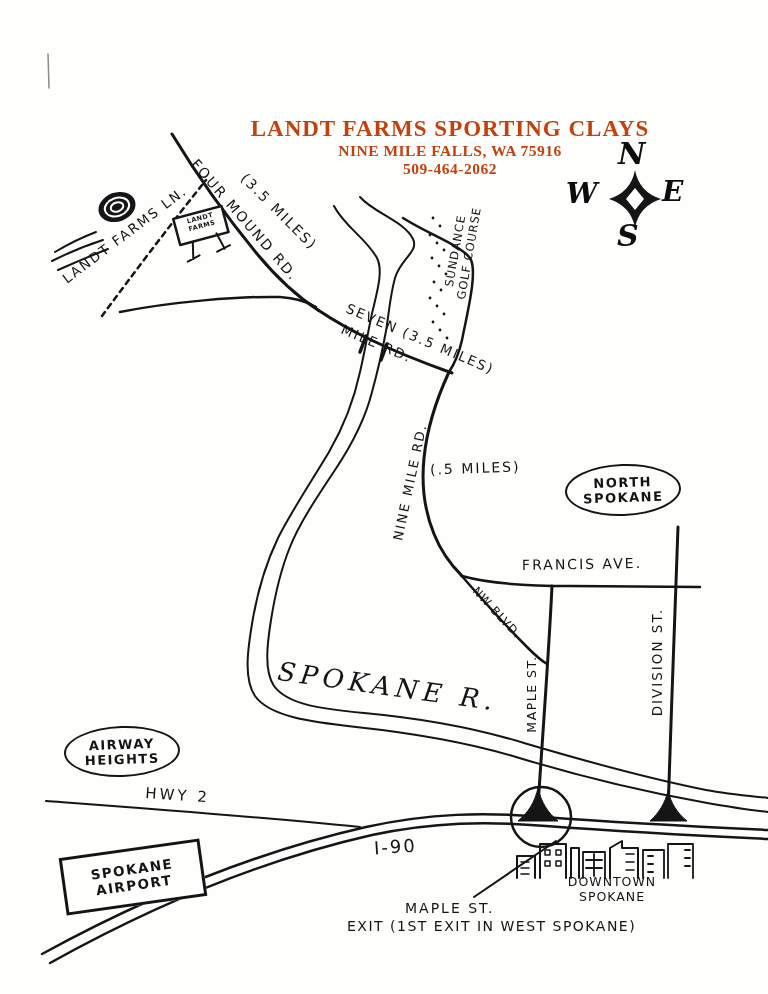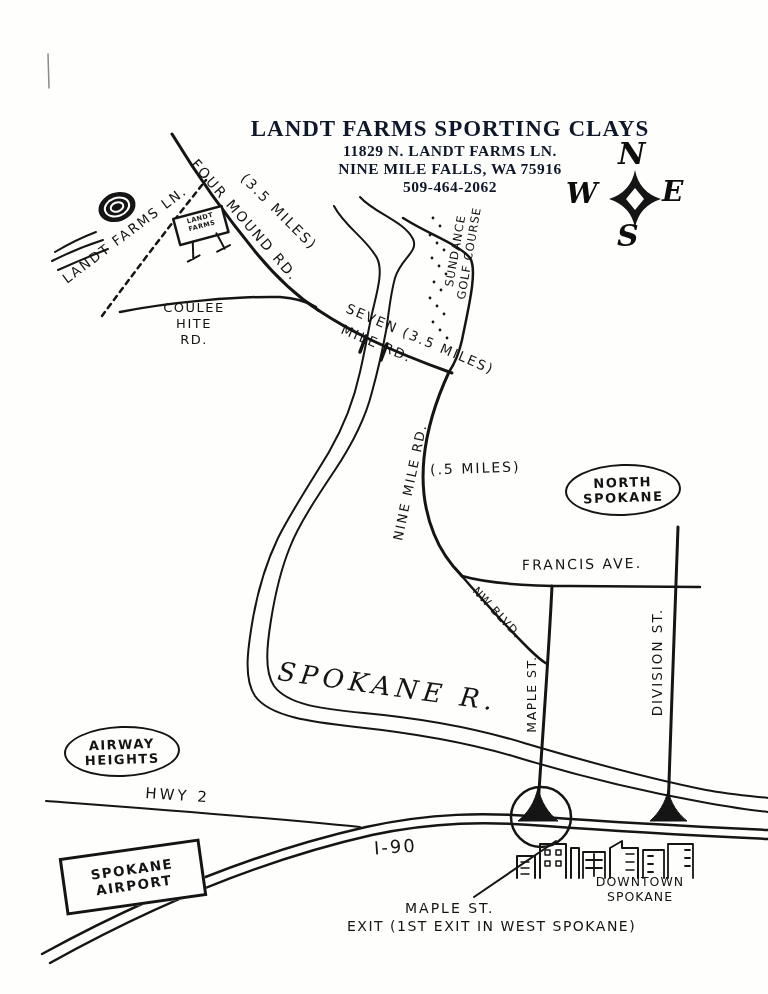--- a/index.html
+++ b/index.html
@@ -3,21 +3,21 @@
 <meta charset="utf-8">
 <style>
   html,body{margin:0;padding:0;background:#e8e8e8;}
   #page{position:relative;width:768px;height:994px;background:#fefefd;overflow:hidden;
         font-family:"DejaVu Sans",sans-serif;color:#141414;}
   svg{position:absolute;left:0;top:0;}
   .lbl{position:absolute;font-family:"DejaVu Sans",sans-serif;color:#141414;
        white-space:nowrap;font-weight:500;}
   .ctr{text-align:center;}
   .title-block{position:absolute;left:240px;top:116px;width:420px;text-align:center;
-       font-family:"Liberation Serif",serif;font-weight:bold;color:#0f172a;}
+       font-family:"Liberation Serif",serif;font-weight:bold;color:#c2410c;}
   .title-main{font-size:23px;letter-spacing:1px;line-height:26px;}
   .title-sub{font-size:15.5px;letter-spacing:0.5px;line-height:18px;}
   .oval{position:absolute;border:2.5px solid #141414;border-radius:50%;
        display:flex;flex-direction:column;align-items:center;justify-content:center;
        font-size:13px;font-weight:600;letter-spacing:1.5px;line-height:15px;background:#fefefd;}
   .box{position:absolute;border:3px solid #141414;
        display:flex;flex-direction:column;align-items:center;justify-content:center;
        font-size:13.5px;font-weight:600;letter-spacing:1.5px;line-height:16px;background:#fefefd;}
   .compass-letter{position:absolute;font-family:"DejaVu Serif",serif;
        font-style:italic;font-weight:bold;color:#0d0d0d;}
@@ -122,41 +122,35 @@
         <path d="M610,878 L610,848 L622,841 L622,848 L638,848 L638,878"></path>
         <path d="M626,854 h8 M626,862 h8 M626,870 h8" stroke-width="1.5"></path>
         <path d="M643,878 L643,850 L664,850 L664,878 M648,856 h5 M648,864 h5 M648,872 h5" stroke-width="1.8"></path>
         <path d="M668,878 L668,844 L693,844 L693,878 M685,850 h5 M685,858 h5 M685,866 h5" stroke-width="1.8"></path>
       </g>
     </g>
   </svg>
 
   <div class="title-block">
     <div class="title-main">LANDT FARMS SPORTING CLAYS</div>
-    <div class="title-sub">11829 N. LANDT FARMS LN.</div>
     <div class="title-sub">NINE MILE FALLS, WA 75916</div>
     <div class="title-sub">509-464-2062</div>
   </div>
 
   <div class="compass-letter" style="left:618px;top:136px;font-size:30px;">N</div>
   <div class="compass-letter" style="left:566px;top:177px;font-size:28px;">W</div>
   <div class="compass-letter" style="left:662px;top:175px;font-size:28px;">E</div>
   <div class="compass-letter" style="left:617px;top:218px;font-size:30px;">S</div>
 
   <div class="lbl" style="left:64px;top:272px;font-size:13.5px;letter-spacing:2px;transform:rotate(-37deg);transform-origin:0 50%;">LANDT FARMS LN.</div>
 
   <div class="lbl" style="left:200px;top:156px;font-size:14px;letter-spacing:2px;transform:rotate(49deg);transform-origin:0 0;">FOUR MOUND RD.</div>
 
   <div class="lbl" style="left:249px;top:170px;font-size:14px;letter-spacing:2px;transform:rotate(45deg);transform-origin:0 0;">(3.5 MILES)</div>
 
-  <div class="lbl ctr" style="left:152px;top:300px;width:84px;font-size:13px;letter-spacing:1.5px;line-height:16px;">
-    <div>COULEE</div>
-    <div>HITE</div>
-    <div>RD.</div>
-  </div>
 
   <div class="lbl" style="left:350px;top:300px;font-size:13.5px;letter-spacing:2px;transform:rotate(23deg);transform-origin:0 0;">SEVEN (3.5 MILES)</div>
   <div class="lbl" style="left:345px;top:321px;font-size:13.5px;letter-spacing:2px;transform:rotate(23deg);transform-origin:0 0;">MILE RD.</div>
 
   <div class="lbl ctr" style="left:462px;top:252px;font-size:11.5px;letter-spacing:1px;line-height:14px;transform:translate(-50%,-50%) rotate(-80deg);">
     <div>SUNDANCE</div>
     <div>GOLF COURSE</div>
   </div>
 
   <div class="lbl" style="left:410px;top:482px;font-size:13px;letter-spacing:2px;transform:translate(-50%,-50%) rotate(-78deg);">NINE MILE RD.</div>
@@ -190,21 +184,21 @@
   <div class="box" style="left:62px;top:848px;width:136px;height:52px;transform:rotate(-8deg);">
     <div>SPOKANE</div>
     <div>AIRPORT</div>
   </div>
 
   <div class="lbl ctr" style="left:177px;top:214px;width:48px;font-size:6.5px;letter-spacing:0.5px;line-height:8px;font-weight:700;transform:rotate(-15deg);">
     <div>LANDT</div>
     <div>FARMS</div>
   </div>
 
-  <div class="lbl ctr" style="left:584px;top:874px;width:112px;font-size:12.5px;letter-spacing:1px;line-height:15px;">
+  <div class="lbl ctr" style="left:556px;top:874px;width:112px;font-size:12.5px;letter-spacing:1px;line-height:15px;">
     <div>DOWNTOWN</div>
     <div>SPOKANE</div>
   </div>
 
   <div class="lbl" style="left:405px;top:900px;font-size:14px;letter-spacing:2px;">MAPLE ST.</div>
   <div class="lbl" style="left:347px;top:918px;font-size:14px;letter-spacing:1.5px;">EXIT (1ST EXIT IN WEST SPOKANE)</div>
 
 </div>
 
 </body></html>

